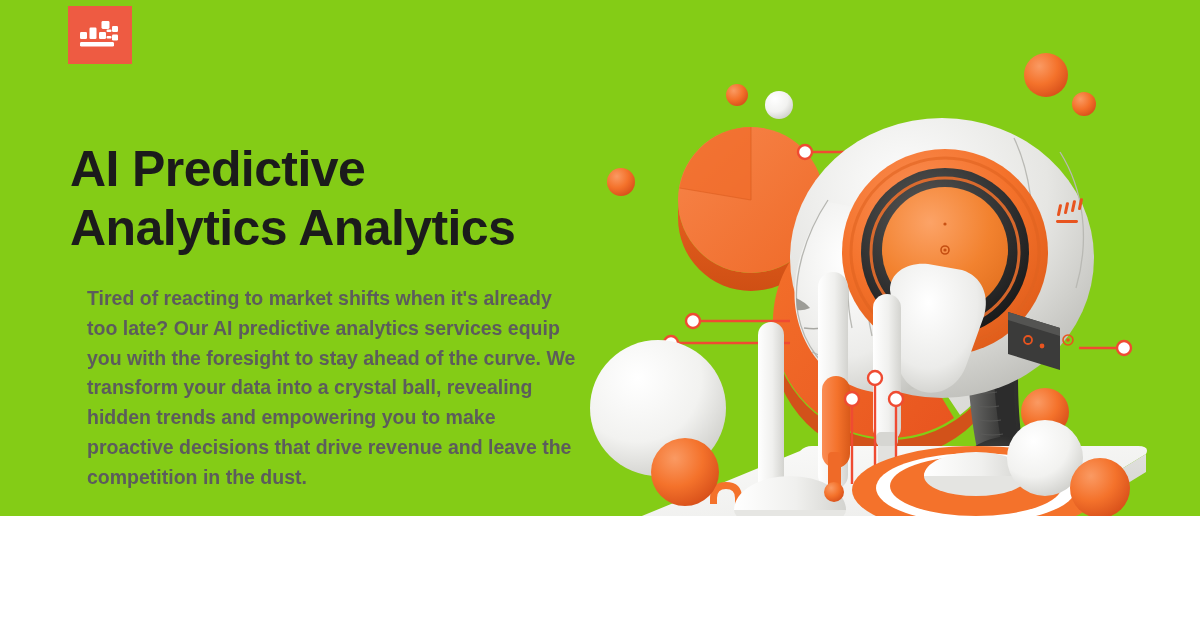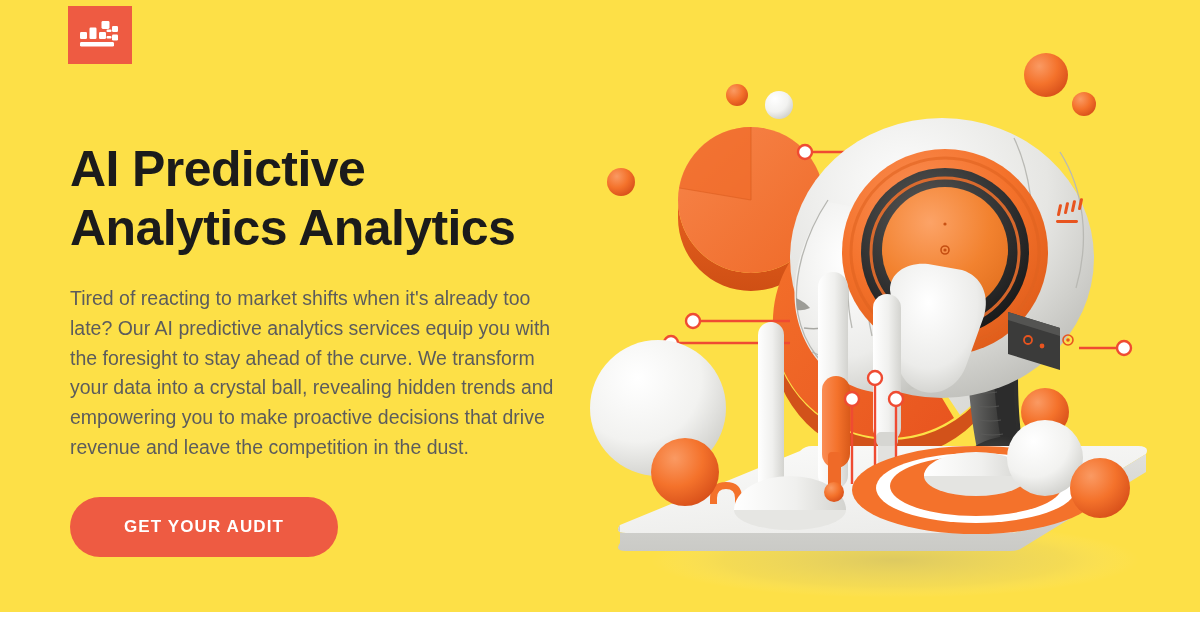--- a/index.html
+++ b/index.html
@@ -10,22 +10,22 @@
     width: 1200px;
     height: 630px;
     background: #ffffff;
     font-family: "Liberation Sans", sans-serif;
     overflow: hidden;
     position: relative;
   }
   .page {
     position: relative;
     width: 1200px;
-    height: 612px;
-    background: #fde047;
+    height: 516px;
+    background: #84cc16;
     overflow: hidden;
   }
 
   
   .logo-mark {
     position: absolute;
     left: 68px;
     top: 6px;
     width: 64px;
     height: 58px;
@@ -47,25 +47,25 @@
     margin: 0;
     font-size: 50px;
     line-height: 1.18;
     font-weight: 700;
     letter-spacing: -0.6px;
     color: #1b1b1b;
     font-family: "Liberation Sans", sans-serif;
   }
   .headline .ln { display: block; }
   .subcopy {
-    margin: 26px 0 0 0;
+    margin: 26px 0 0 17px;
     font-size: 19.5px;
     line-height: 1.53;
     color: #5c5c5c;
-    font-weight: 400;
+    font-weight: 700;
     max-width: 500px;
   }
   .cta {
     display: inline-flex;
     align-items: center;
     justify-content: center;
     margin-top: 34px;
     width: 268px;
     height: 60px;
     border: none;

